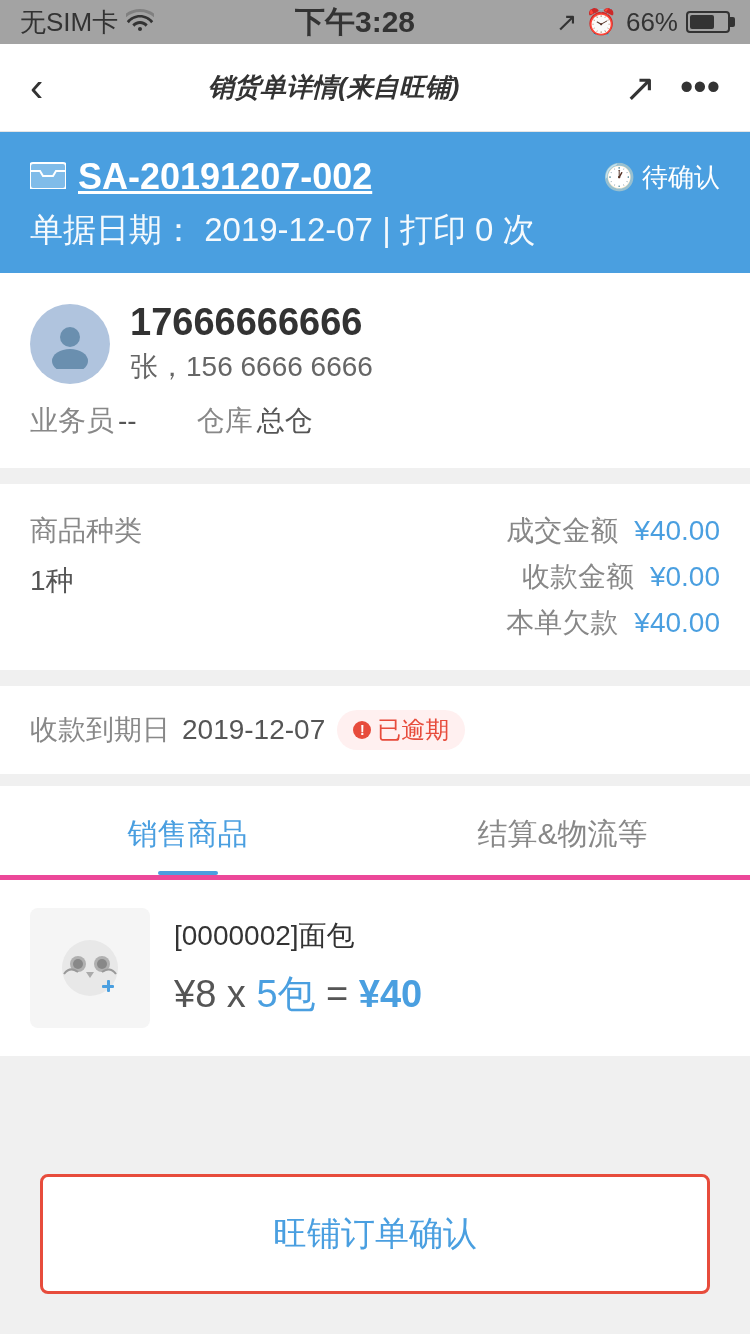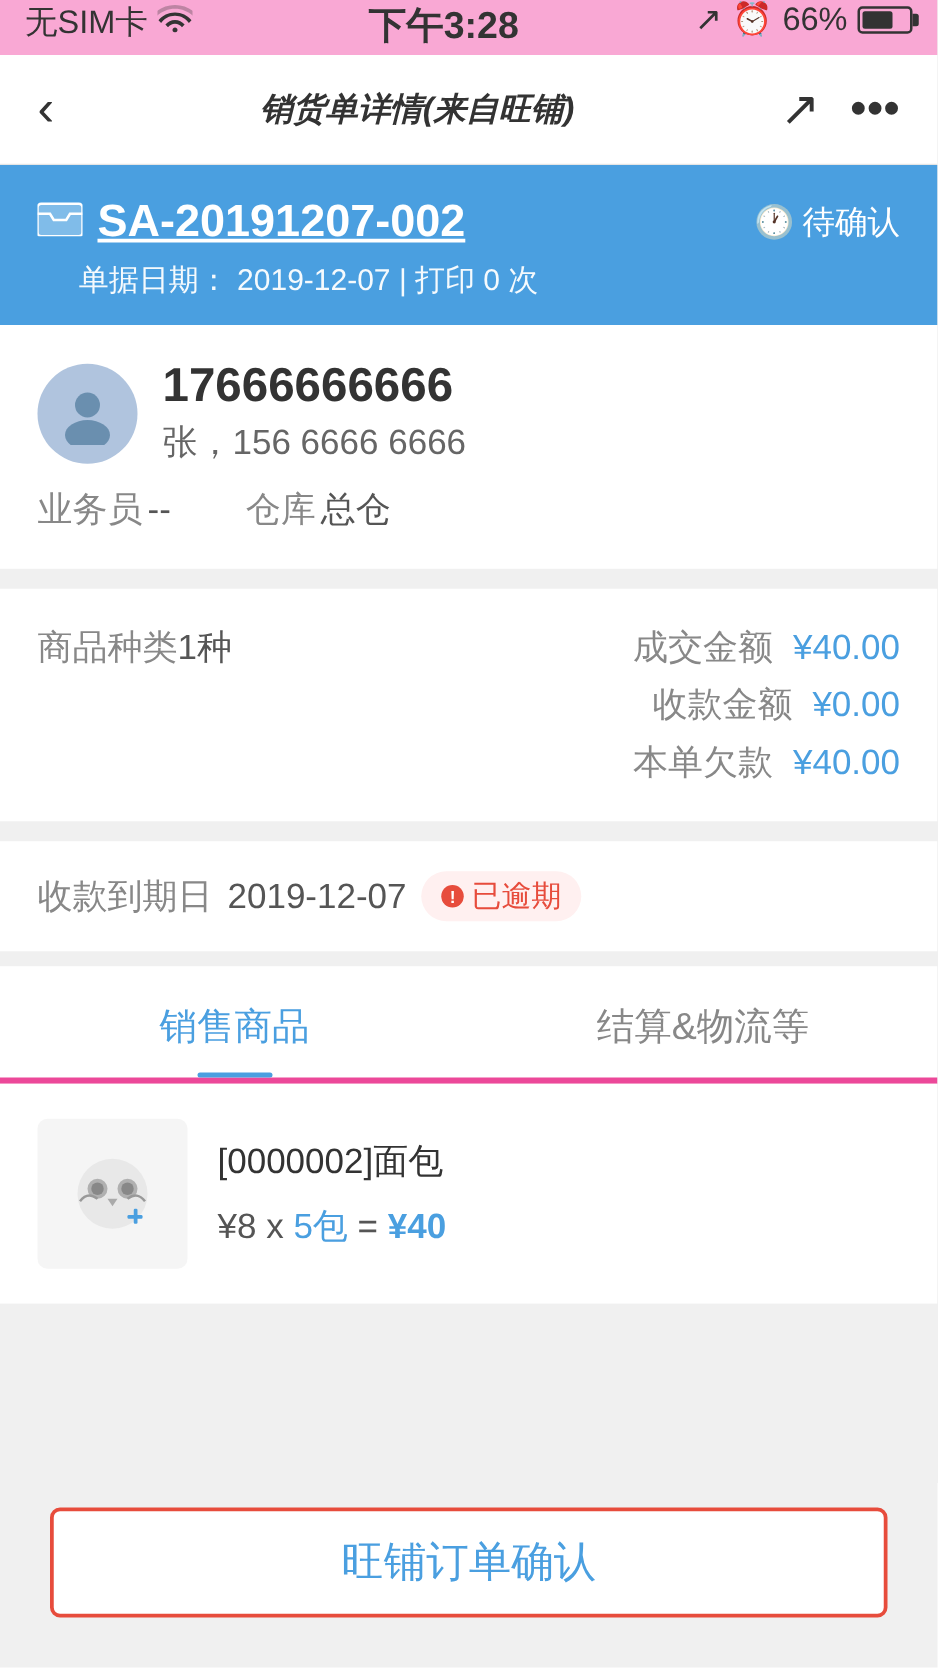--- a/index.html
+++ b/index.html
@@ -11,23 +11,23 @@
       font-family: -apple-system, 'PingFang SC', 'Helvetica Neue', Arial, sans-serif;
       font-size: 28px;
       color: #333;
       position: relative;
     }
 
     
     .status-bar {
       width: 100%;
       height: 44px;
-      background: #f9a8d4;
-      display: flex;
-      align-items: flex-start;
+      background: #a3a3a3;
+      display: flex;
+      align-items: center;
       justify-content: space-between;
       padding: 0 20px;
       font-size: 26px;
       font-weight: 500;
     }
     .status-bar-left {
       display: flex;
       align-items: center;
       gap: 8px;
     }
@@ -123,24 +123,23 @@
       text-decoration: underline;
     }
     .order-status {
       font-size: 26px;
       color: #fff;
       display: flex;
       align-items: center;
       gap: 6px;
     }
     .order-date {
-      font-size: 24px;
+      font-size: 33px;
       color: #fff;
       opacity: 0.95;
-      margin-left: 33px;
     }
 
     
     .customer-section {
       background: #fff;
       padding: 28px 30px;
       margin-bottom: 16px;
     }
     .customer-top {
       display: flex;
@@ -190,24 +189,25 @@
     .summary-section {
       background: #fff;
       padding: 28px 30px;
       margin-bottom: 16px;
       display: flex;
       justify-content: space-between;
       align-items: flex-start;
     }
     .summary-left {
       display: flex;
-      align-items: flex-end;
-      gap: 0;
+      align-items: flex-start;
+      gap: 12px;
       font-size: 28px;
       color: #555;
+      flex-direction: column;
     }
     .summary-label {
       color: #888;
     }
     .summary-right {
       display: flex;
       flex-direction: column;
       align-items: flex-end;
       gap: 8px;
     }
@@ -328,21 +328,21 @@
     }
     .product-info {
       flex: 1;
     }
     .product-name {
       font-size: 28px;
       color: #333;
       margin-bottom: 14px;
     }
     .product-price {
-      font-size: 28px;
+      font-size: 38px;
       color: #555;
     }
     .price-qty {
       color: #4a9fe0;
       font-weight: 500;
     }
     .price-total {
       color: #4a9fe0;
       font-weight: 700;
     }
@@ -357,21 +357,21 @@
     .bottom-bar {
       position: fixed;
       bottom: 0;
       left: 0;
       width: 750px;
       padding: 20px 40px 40px;
       background: #f0f0f0;
     }
     .confirm-btn {
       width: 100%;
-      height: 88px;
+      height: 120px;
       background: #fff;
       border: 3px solid #e74c3c;
       border-radius: 8px;
       display: flex;
       align-items: center;
       justify-content: center;
       font-size: 34px;
       color: #4a9fe0;
       font-weight: 500;
       cursor: pointer;

